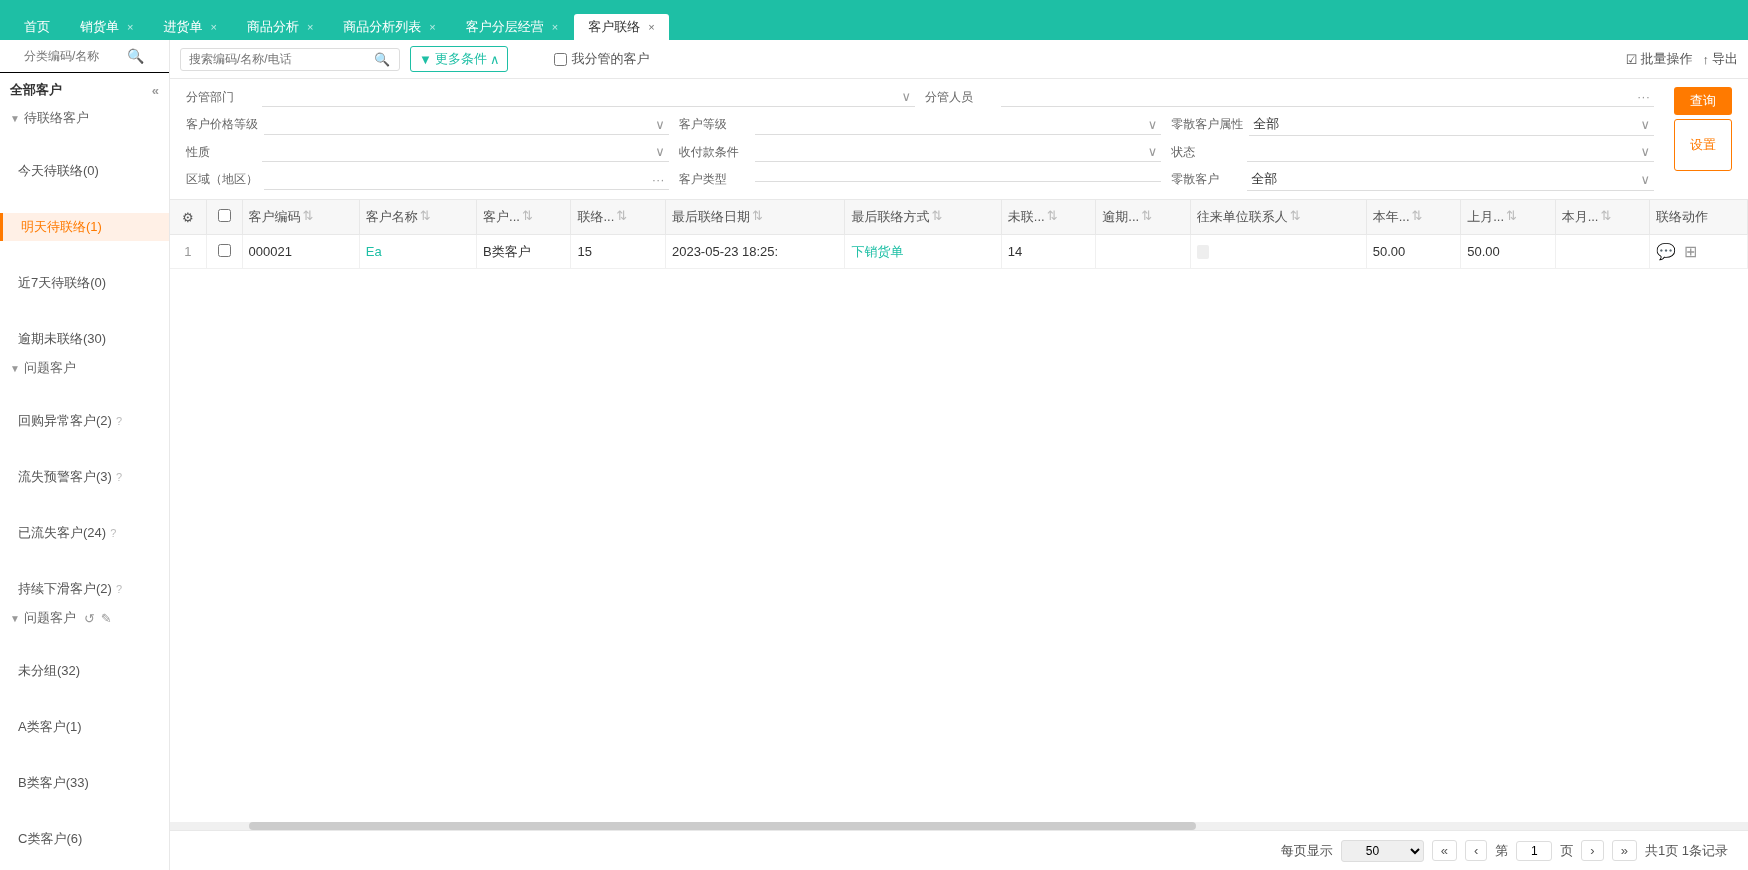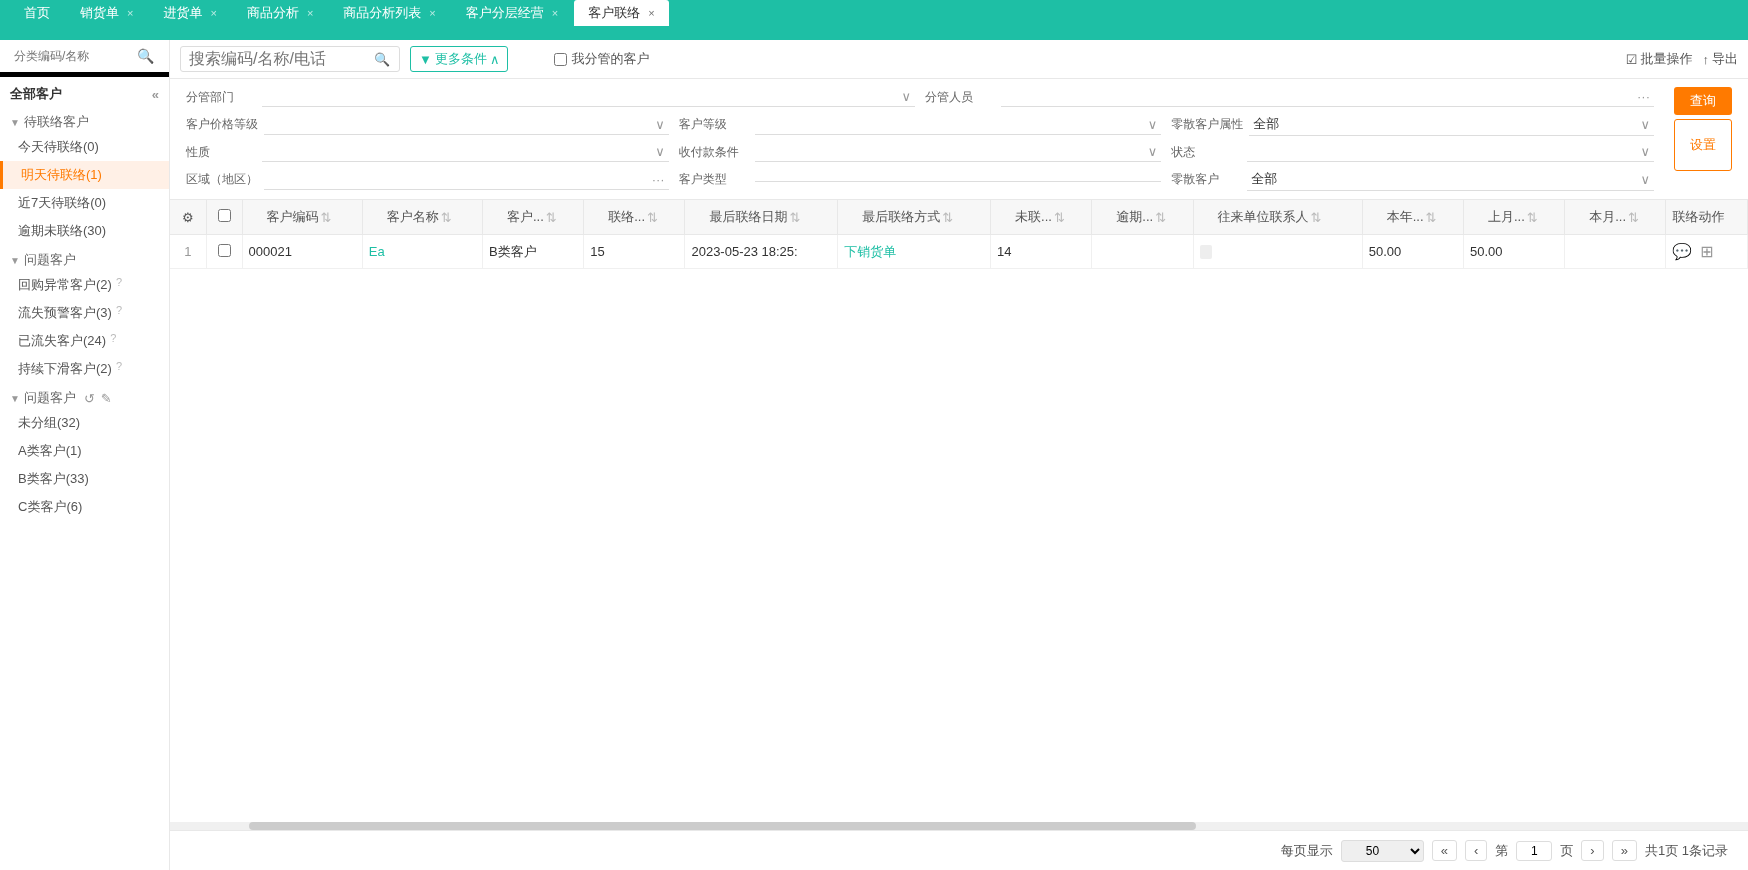--- a/index.html
+++ b/index.html
@@ -3,21 +3,21 @@
   <meta charset="utf-8">
   <style>
     * { box-sizing: border-box; margin: 0; padding: 0; font-family: 'Microsoft YaHei', Arial, sans-serif; font-size: 13px; }
     body { background: #f5f5f5; overflow: hidden; }
 
     
     .top-nav {
       height: 40px;
       background: #1ebfa5;
       display: flex;
-      align-items: flex-start;
+      align-items: flex-end;
       padding: 0 10px;
       gap: 2px;
     }
     .nav-item {
       color: #fff;
       padding: 4px 14px;
       border-radius: 3px 3px 0 0;
       cursor: pointer;
       font-size: 13px;
       white-space: nowrap;
@@ -51,22 +51,22 @@
     .sidebar {
       width: 170px;
       background: #fff;
       border-right: 1px solid #e8e8e8;
       overflow-y: auto;
       flex-shrink: 0;
     }
     .sidebar-search {
       display: flex;
       align-items: center;
-      padding: 8px 14px;
-      border-bottom: 5px solid #000000;
+      padding: 8px 24px;
+      border-bottom: 1px solid #000000;
     }
     .sidebar-search input {
       border: none;
       outline: none;
       font-size: 12px;
       color: #999;
       width: 100%;
     }
     .sidebar-search .search-icon {
       color: #999;
@@ -98,21 +98,23 @@
     .sidebar-group-title .triangle {
       color: #999;
       font-size: 10px;
     }
     .sidebar-item {
       padding: 5px 10px 5px 18px;
       color: #555;
       cursor: pointer;
       font-size: 12px;
       display: flex;
+      align-items: center;
       gap: 4px;
+      margin-top: 28px;
     }
     .sidebar-item.active {
       background: #fff0e6;
       color: #ff7a00;
       border-left: 3px solid #ff7a00;
     }
     .sidebar-item .help-icon {
       color: #bbb;
       font-size: 11px;
     }
@@ -140,21 +142,21 @@
       align-items: center;
       border: 1px solid #ddd;
       border-radius: 3px;
       padding: 3px 8px;
       background: #fff;
       width: 220px;
     }
     .filter-search input {
       border: none;
       outline: none;
-      font-size: 16px;
+      font-size: 12px;
       color: #999;
       width: 100%;
     }
     .filter-search .search-icon { color: #1ebfa5; cursor: pointer; }
     .filter-more {
       display: flex;
       align-items: center;
       gap: 3px;
       color: #1ebfa5;
       cursor: pointer;
@@ -294,23 +296,21 @@
       color: #555;
       font-weight: normal;
       text-align: left;
       white-space: nowrap;
       border-right: 1px solid #e8e8e8;
       position: relative;
     }
     thead th:first-child { width: 40px; text-align: center; }
     thead th .col-sort {
       display: inline-flex;
-      align-items: center;
       gap: 2px;
-      margin-left: 18px;
     }
     tbody tr {
       border-bottom: 1px solid #f0f0f0;
     }
     tbody td {
       padding: 7px 6px;
       color: #333;
       white-space: nowrap;
       border-right: 1px solid #f0f0f0;
     }

